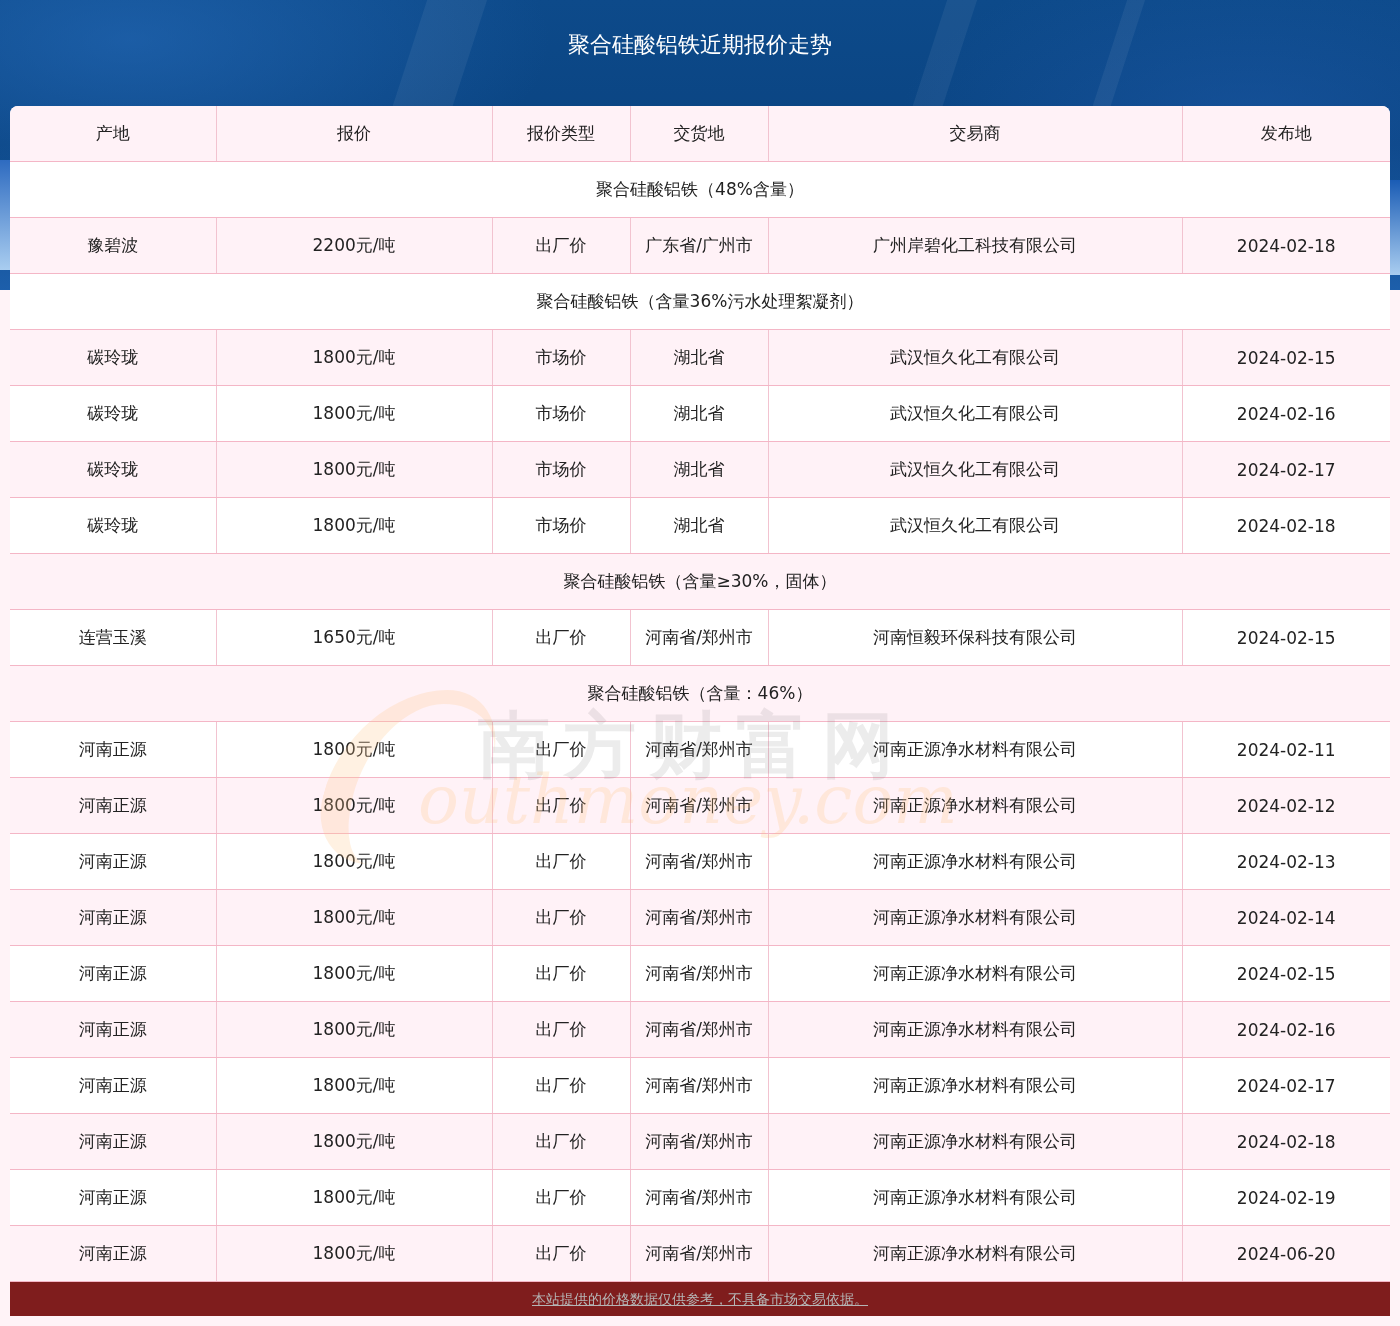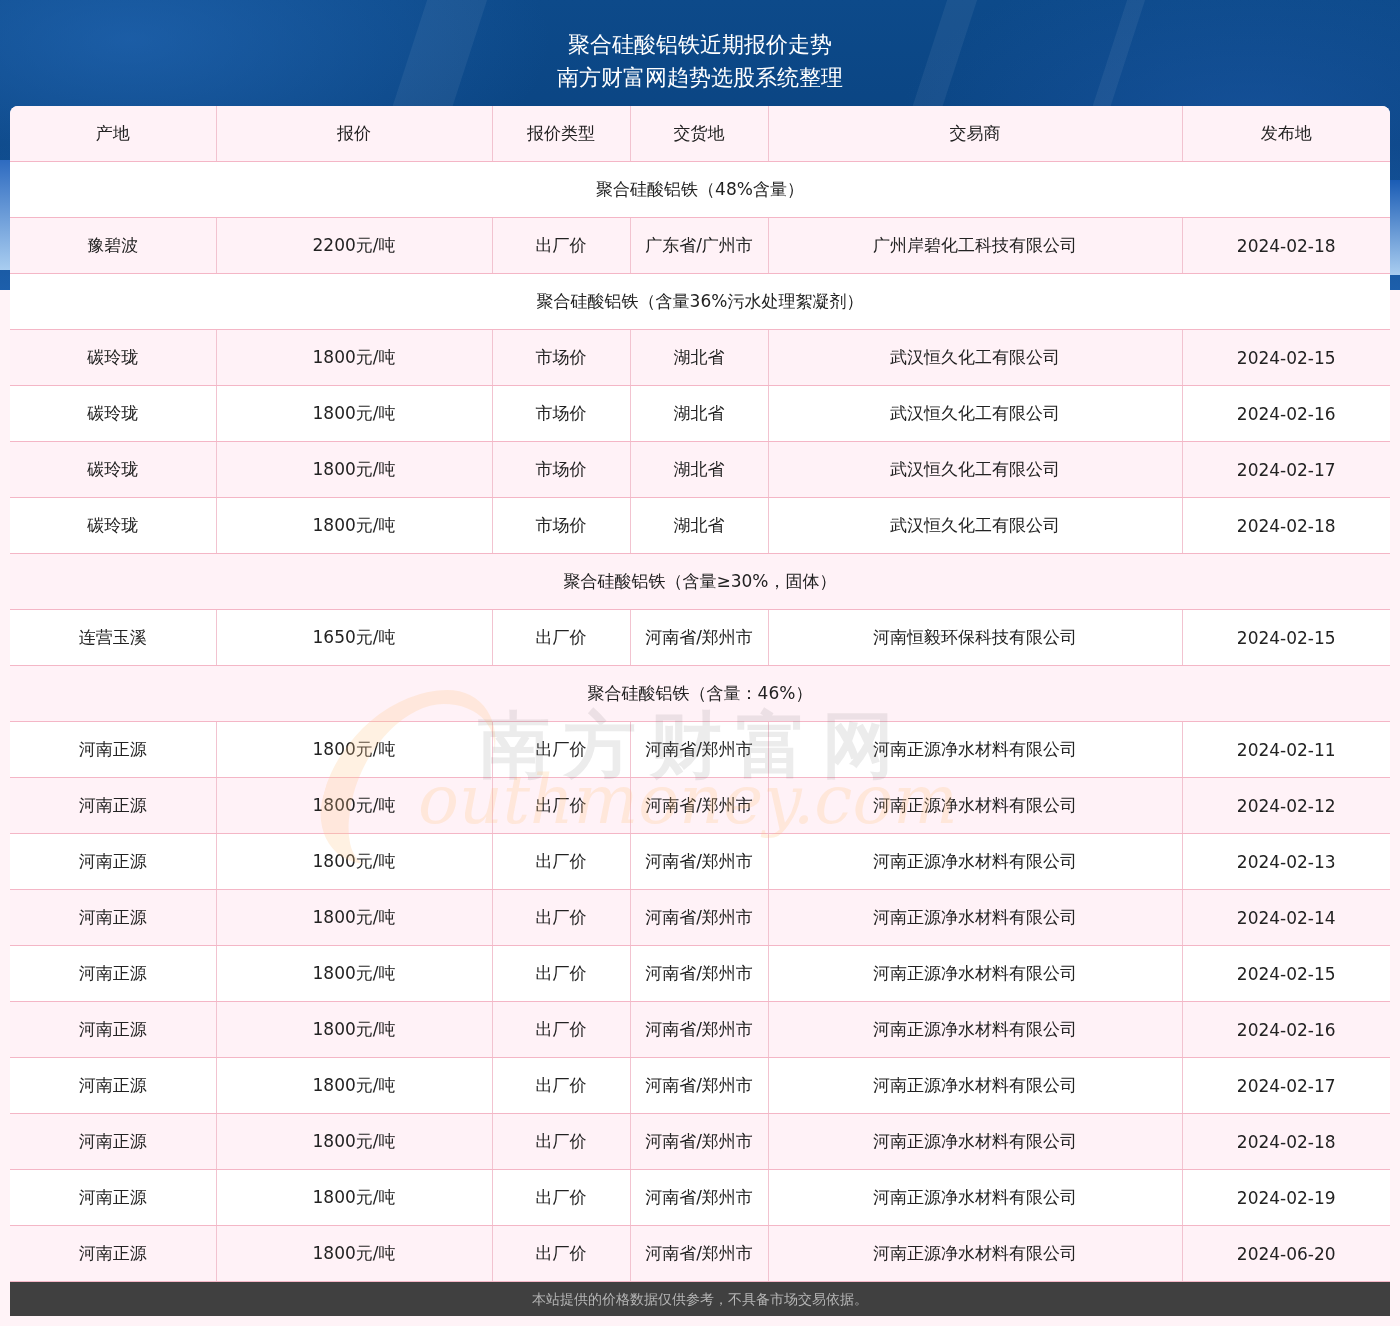--- a/index.html
+++ b/index.html
@@ -42,22 +42,22 @@
     font-size: 17px; color: #222; font-weight: normal;
     border-bottom: 1px solid #f4b6c6;
     border-right: 1px solid #f2c3d0;
   }
   td:last-child, th:last-child { border-right: none; }
   tr.pink td, tr.pink th { background: #fff2f7; margin-left: 36px; }
   tr.white td { background: #ffffff; }
   td.group { font-size: 17px; }
   .footer-note {
     position: absolute; left: 10px; top: 1282px; width: 1380px; height: 34px;
-    background: #404040; text-align: center; line-height: 34px;
-    color: #b5b5b5; font-size: 14px;
+    background: #7f1d1d; text-align: center; line-height: 34px;
+    color: #b5b5b5; font-size: 14px; text-decoration: underline;
   }
   .watermark {
     position: absolute; left: 328px; top: 690px; width: 640px; height: 170px;
     pointer-events: none;
   }
   .wm-cn {
     position: absolute; left: 150px; top: 8px; font-size: 72px; letter-spacing: 14px;
     color: rgba(120,120,120,0.14); font-weight: bold;
     font-family: "DejaVu Sans", sans-serif;
   }
@@ -77,21 +77,20 @@
 <body>
 
 <div class="banner">
   <div class="streak" style="left:380px;top:0;width:60px;height:290px;"></div>
   <div class="streak" style="left:900px;top:0;width:30px;height:290px;"></div>
   <div class="streak" style="left:1080px;top:0;width:18px;height:290px;"></div>
   <div class="edge-left"></div>
   <div class="edge-right"></div>
   <div class="titles">
     <div>聚合硅酸铝铁近期报价走势</div>
-    <div>南方财富网趋势选股系统整理</div>
   </div>
 </div>
 
 <div class="card">
   <table>
     <colgroup>
       <col style="width:206px">
       <col style="width:276px">
       <col style="width:138px">
       <col style="width:138px">

